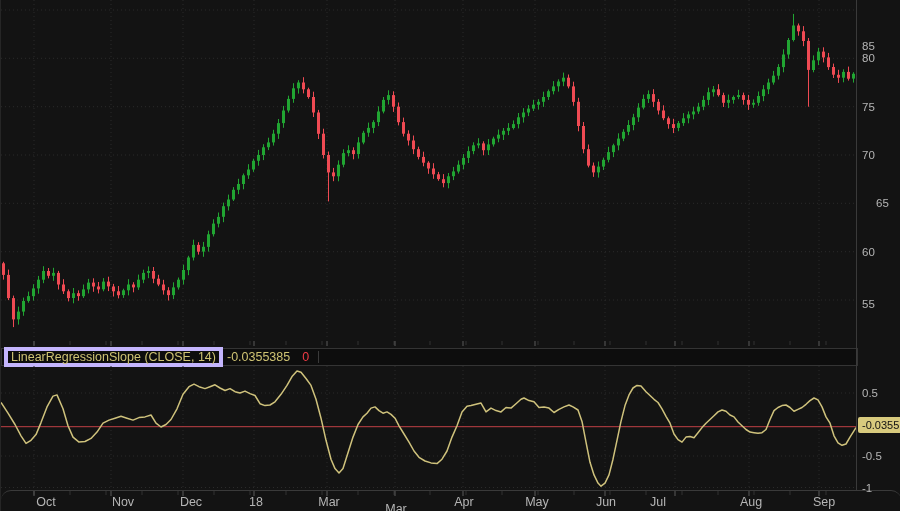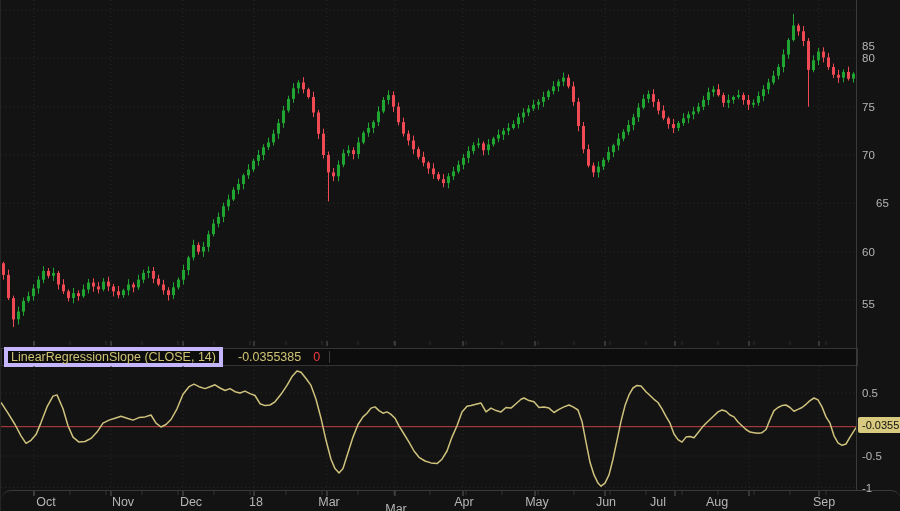--- a/index.html
+++ b/index.html
@@ -9,21 +9,21 @@
   #price-pane{top:0;width:855px;height:340px;}
   #tick-strip{top:340px;width:855px;height:8px;}
   #indicator-row{top:348px;width:853px;height:16px;border:1px solid #343434;background:#0d0d0d;
                  display:flex;align-items:center;padding-left:2px;}
   #osc-pane{top:366px;width:855px;height:124px;}
   #time-axis{position:absolute;top:490px;left:0;width:900px;height:21px;border-top:1px solid #3a3a3a;box-sizing:border-box;border-radius:10px;}
   #right-axis{position:absolute;left:855px;top:0;width:45px;height:490px;border-left:1px solid #3a3a3a;box-sizing:border-box;}
   .axis-label{position:absolute;left:5px;font-size:11.5px;color:#b5b5b5;line-height:12px;}
   .time-label{position:absolute;top:4px;font-size:12.5px;color:#b5b5b5;transform:translateX(-50%);}
   .ind-title{border:4px solid #c4b5fd;padding:0 3px;color:#cfc373;font-size:12.5px;line-height:12px;white-space:nowrap;}
-  .ind-value{color:#cfc373;font-size:12.5px;margin-left:15px;}
+  .ind-value{color:#cfc373;font-size:12.5px;margin-left:4px;}
   .ind-zero{color:#ef3b45;font-size:12.5px;margin-left:12px;}
   .ind-sep{width:1px;height:12px;background:#3a3a3a;margin-left:9px;}
   #value-badge{position:absolute;left:1px;top:417px;background:#d8ca7e;color:#111111;
                font-size:11px;line-height:16px;padding:0 4px;border-radius:2px;}
   svg{display:block;}
 </style>
 </head>
 <body>
 
 <div id="app">
@@ -503,21 +503,21 @@
   <div class="time-label" style="left: 45px;">Oct</div>
       <div class="time-label" style="left: 122px;">Nov</div>
       <div class="time-label" style="left: 190px;">Dec</div>
       <div class="time-label" style="left: 255px;">18</div>
       <div class="time-label" style="left: 328px;">Mar</div>
       <div class="time-label" style="left: 395px; margin-top: 7px;">Mar</div>
       <div class="time-label" style="left: 463px;">Apr</div>
       <div class="time-label" style="left: 536px;">May</div>
       <div class="time-label" style="left: 605px;">Jun</div>
       <div class="time-label" style="left: 657px;">Jul</div>
-      <div class="time-label" style="left: 716px; text-align: center;">Aug</div>
+      <div class="time-label" style="left: 750px; text-align: center;">Aug</div>
       <div class="time-label" style="left: 823px;">Sep</div>
     </div>
 
   <div id="right-axis">
     <div id="value-badge">-0.0355</div>
   <div class="axis-label" style="top: 4px; margin-top: 36px;">85</div>
       <div class="axis-label" style="top: 52px;">80</div>
       <div class="axis-label" style="top: 101px;">75</div>
       <div class="axis-label" style="top: 149px;">70</div>
       <div class="axis-label" style="top: 197px; margin-left: 14px;">65</div>

